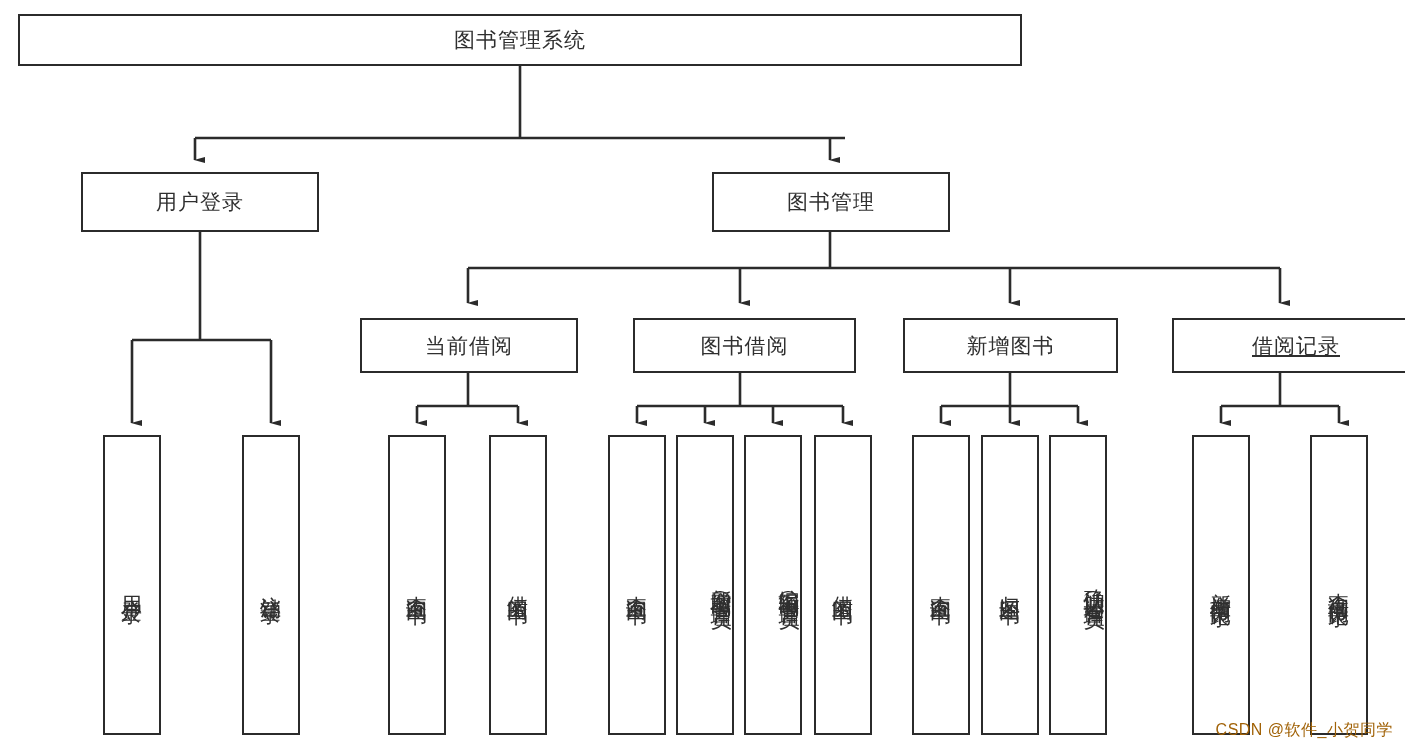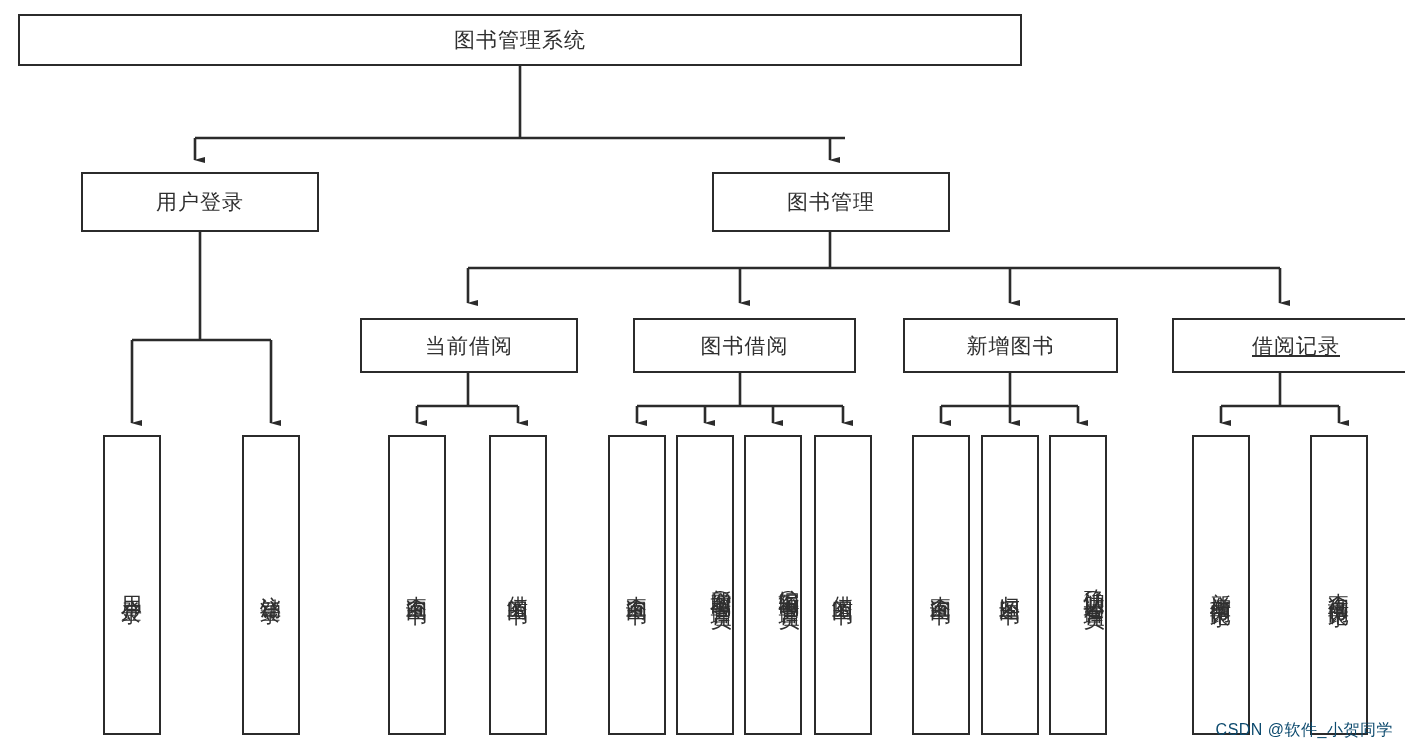--- a/index.html
+++ b/index.html
@@ -59,21 +59,21 @@
   }
   .node-label {
     display: block;
     white-space: pre;
   }
   #watermark {
     position: absolute;
     right: 12px;
     bottom: 6px;
     font-size: 16px;
-    color: #0c4a6e;
+    color: #a16207;
     letter-spacing: 0.5px;
     z-index: 5;
     white-space: nowrap;
   }
 </style>
 </head>
 <body>
 
 <div id="canvas">
 

